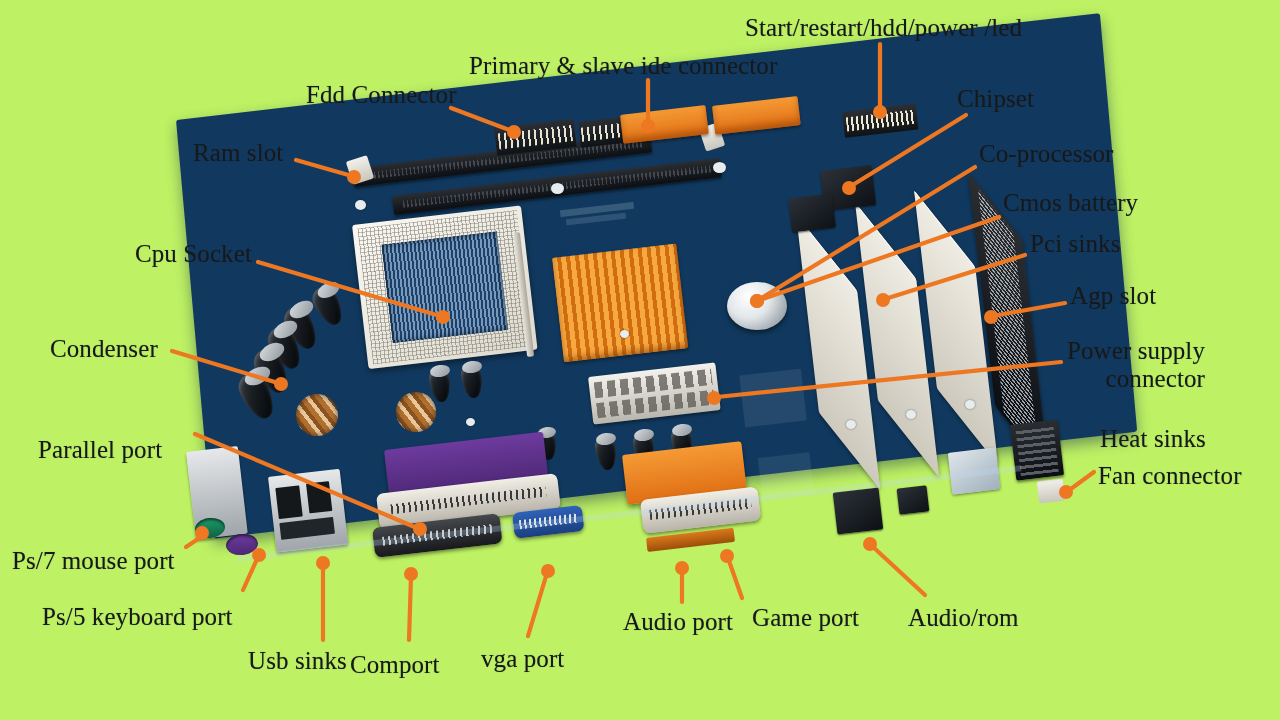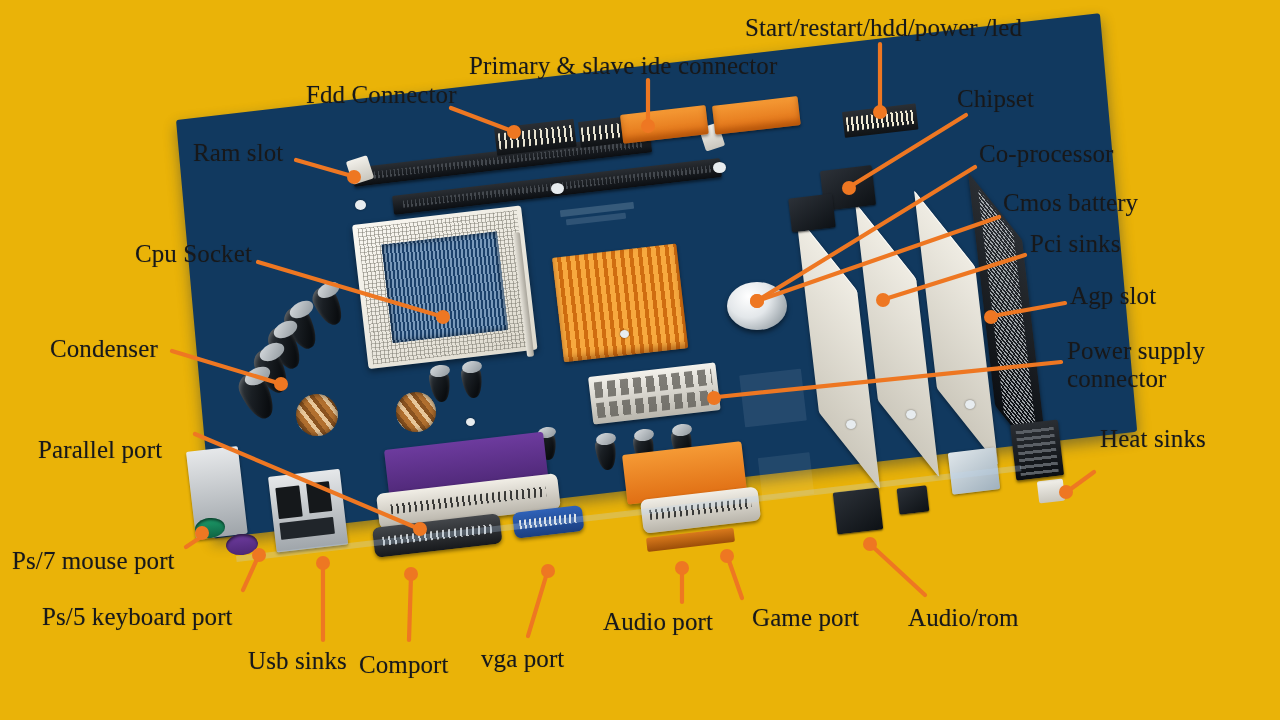--- a/index.html
+++ b/index.html
@@ -2,21 +2,21 @@
 <html><head>
 <meta charset="utf-8">
 <title>Motherboard Parts Diagram</title>
 <style>
   html,body{margin:0;padding:0;}
   body{
     width:1280px;height:720px;overflow:hidden;
     background:#bddcfa;
     font-family:"Liberation Serif","DejaVu Serif",serif;
   }
-  #stage{position:relative;width:1280px;height:720px;background:#eab308;}
+  #stage{position:relative;width:1280px;height:720px;background:#bef264;text-align:right;}
 
   
   .label{
     position:absolute;
     color:#17181a;
     font-family:"Liberation Serif","DejaVu Serif",serif;
     font-size:25px;
     line-height:1.12;
     white-space:pre;
     letter-spacing:.1px;
@@ -314,22 +314,23 @@
   <div class="label" style="left: 1003px; top: 189px; color: rgb(23, 24, 26);">Cmos battery</div>
   <div class="label" style="left: 979px; top: 140px; color: rgb(23, 24, 26);">Co-processor</div>
   <div class="label" style="left: 1030px; top: 230px; color: rgb(23, 24, 26);">Pci sinks</div>
   <div class="label" style="left: 135px; top: 240px; color: rgb(23, 24, 26);">Cpu Socket</div>
   <div class="label" style="left: 1070px; top: 282px; color: rgb(23, 24, 26);">Agp slot</div>
   <div class="label" style="left: 50px; top: 335px; color: rgb(23, 24, 26);">Condenser</div>
   <div class="label two" style="left: 1067px; top: 337px; color: rgb(23, 24, 26);">Power supply
 connector</div>
   <div class="label" style="left: 38px; top: 436px; color: rgb(23, 24, 26);">Parallel port</div>
   <div class="label" style="left: 1100px; top: 425px; color: rgb(23, 24, 26);">Heat sinks</div>
+  <div class="label" style="left: 1098px; top: 462px; color: rgb(23, 24, 26);">Fan connector</div>
   <div class="label" style="left: 12px; top: 547px; color: rgb(23, 24, 26);">Ps/7 mouse port</div>
   <div class="label" style="left: 42px; top: 603px; color: rgb(23, 24, 26);">Ps/5 keyboard port</div>
-  <div class="label" style="left: 603px; top: 608px; color: rgb(23, 24, 26);">Audio port</div>
+  <div class="label" style="left: 623px; top: 608px; color: rgb(23, 24, 26);">Audio port</div>
   <div class="label" style="left: 752px; top: 604px; color: rgb(23, 24, 26);">Game port</div>
   <div class="label" style="left: 908px; top: 604px; color: rgb(23, 24, 26);">Audio/rom</div>
   <div class="label" style="left: 248px; top: 647px; color: rgb(23, 24, 26);">Usb sinks</div>
-  <div class="label" style="left: 359px; top: 651px; color: rgb(23, 24, 26);">Comport</div>
+  <div class="label" style="left: 350px; top: 651px; color: rgb(23, 24, 26);">Comport</div>
   <div class="label" style="left: 481px; top: 645px; color: rgb(23, 24, 26);">vga port</div>
 
 </div>
 
 </body></html>

